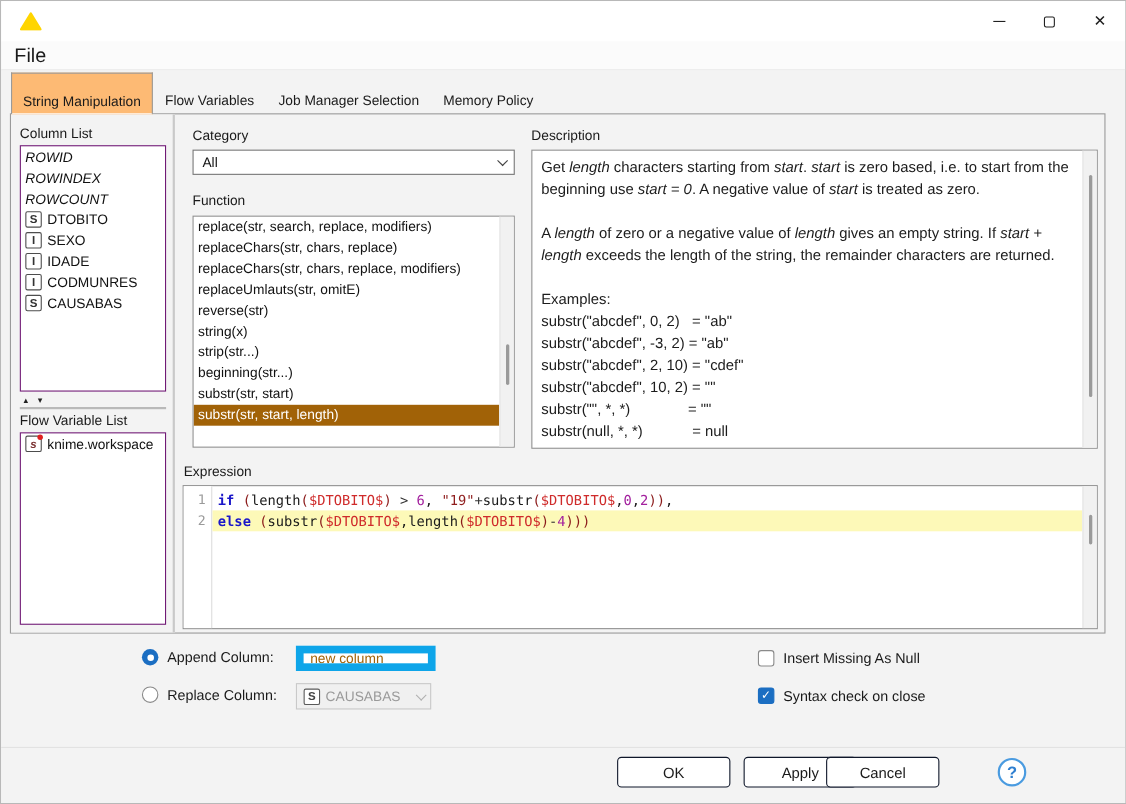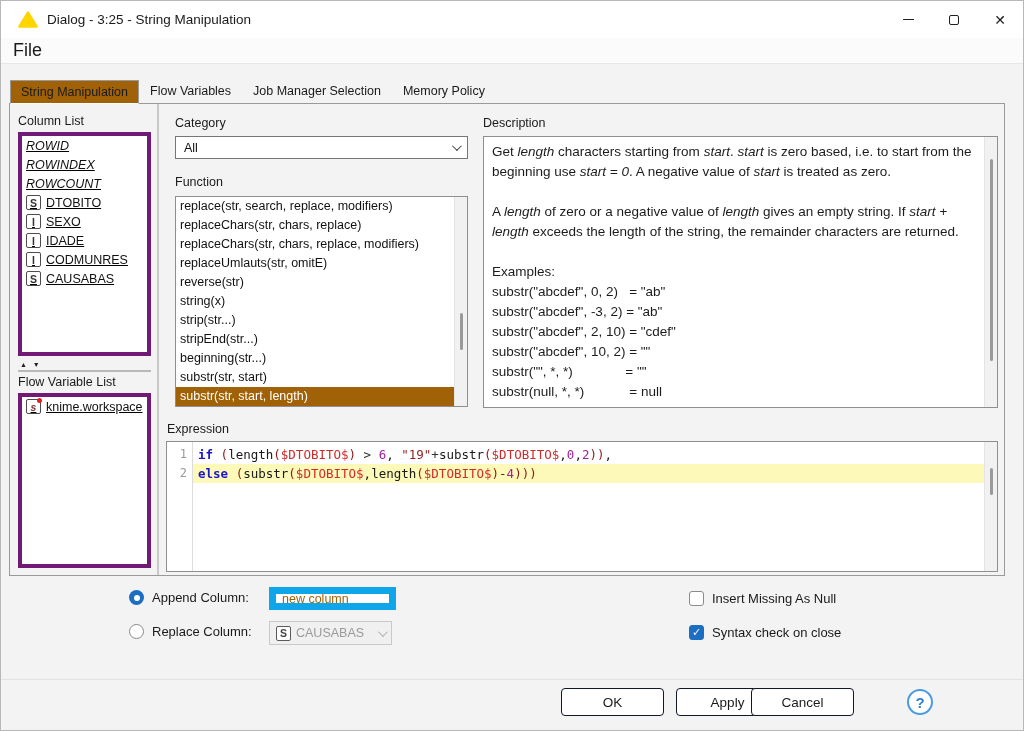--- a/index.html
+++ b/index.html
@@ -19,28 +19,28 @@
 
   
   .menubar { height:26px; background:#fbfbfb; border-bottom:1px solid #e7e7e7; display:flex; align-items:center; }
   .menu-item { font-size:18px; color:#1a1a1a; padding:3px 9px; margin-left:3px; }
 
   
   .content { position:absolute; left:0; top:63px; right:0; bottom:0; background:#f3f3f3; }
 
   .tabstrip { position:absolute; left:9px; top:17px; display:flex; align-items:flex-end; height:22px; }
   .tab { font-size:12.5px; color:#1a1a1a; padding:3px 10px 4px 10px; border:1px solid transparent; white-space:nowrap; }
-  .tab.active { background:#a16207; border:1px solid #9a9a9a; border-bottom:1px solid #ffffff; position:relative; z-index:2; padding-top:4px; margin-bottom:-1px; }
+  .tab.active { background:#fdba74; border:1px solid #9a9a9a; border-bottom:1px solid #ffffff; position:relative; z-index:2; padding-top:18px; margin-bottom:-1px; }
 
   .tabpanel { position:absolute; left:8px; right:18px; top:39px; height:473px; border:1px solid #9a9a9a; background:#f3f3f3; }
 
   
   .leftcol { position:absolute; left:0; top:0; bottom:0; width:149px; border-right:2px solid #c9c9c9; background:#f3f3f3; padding:10px 6px 0 8px; }
   .panel-label { font-size:12.5px; color:#1a1a1a; margin-bottom:4px; }
-  .listbox { background:#ffffff; border:4px solid #701a75; overflow:hidden;text-decoration:underline; }
+  .listbox { background:#ffffff; border:1px solid #701a75; overflow:hidden; }
   .col-listbox { height:224px; }
   .fv-listbox { height:175px; }
   .lrow { display:flex; align-items:center; height:19px; padding-left:4px; font-size:12.5px; color:#111; white-space:nowrap; }
   .lrow.italic { font-style:italic; }
   .type-icon { width:15px; height:15px; border:1.6px solid #4d4d4d; border-radius:2px; display:inline-flex; align-items:center; justify-content:center; font-size:10.5px; font-weight:bold; color:#333; margin-right:5px; flex:0 0 auto; background:#fff; position:relative; }
   .type-icon.fv { color:#7a3030; font-style:italic; }
   .fv-dot { position:absolute; top:-2px; right:-2px; width:5px; height:5px; border-radius:50%; background:#e02020; }
   .split-divider { height:14px; display:flex; align-items:center; padding-left:2px; margin:2px 0 3px 0; border-bottom:2px solid #b9b9b9; }
   .split-arrows { font-size:7px; color:#222; letter-spacing:2px; }
 
@@ -106,21 +106,20 @@
 <body>
 
 <div class="window">
 
   <div class="titlebar">
     <span class="app-icon">
       <svg width="20" height="17" viewBox="0 0 22 19">
         <path d="M11 1.5 L20.8 17.5 L1.2 17.5 Z" fill="#ffd500" stroke="#ffd500" stroke-width="2.5" stroke-linejoin="round"></path>
       </svg>
     </span>
-    <span class="title-text">Dialog - 3:25 - String Manipulation</span>
     <div class="win-controls">
       <div class="wc">
           <span class="wc-min-glyph"></span>
         </div>
       <div class="wc">
           <span class="wc-max-glyph"></span>
         </div>
       <div class="wc">
           <span class="wc-close-glyph">✕</span>
         </div>
@@ -190,21 +189,20 @@
         <div class="panel-label fn-label">Function</div>
         <div class="fn-list">
           <div class="fn-items">
               <div class="fn-row">replace(str, search, replace, modifiers)</div>
               <div class="fn-row">replaceChars(str, chars, replace)</div>
               <div class="fn-row">replaceChars(str, chars, replace, modifiers)</div>
               <div class="fn-row">replaceUmlauts(str, omitE)</div>
               <div class="fn-row">reverse(str)</div>
               <div class="fn-row">string(x)</div>
               <div class="fn-row">strip(str...)</div>
-              <div class="fn-row">stripEnd(str...)</div>
               <div class="fn-row">beginning(str...)</div>
               <div class="fn-row">substr(str, start)</div>
               <div class="fn-row sel">substr(str, start, length)</div>
             </div>
           <div class="vscroll">
             <div class="vthumb" style="top:116px; height:37px;"></div>
           </div>
         </div>
       </div>
 

